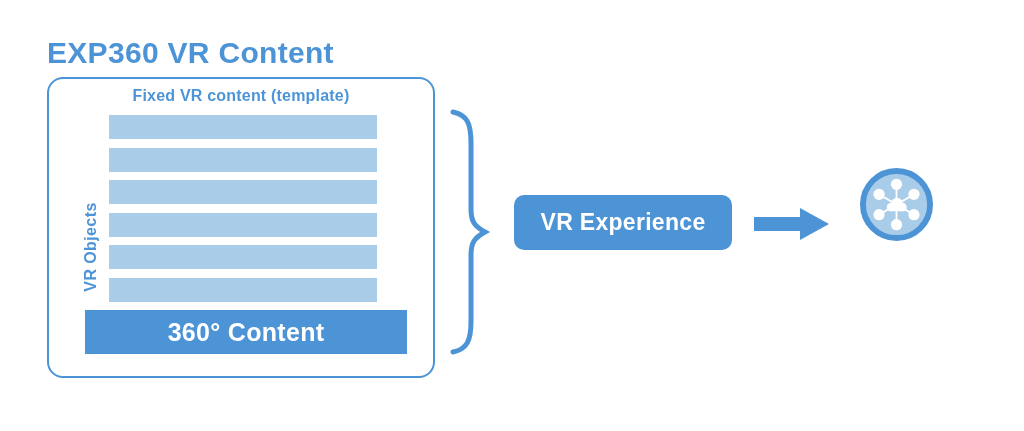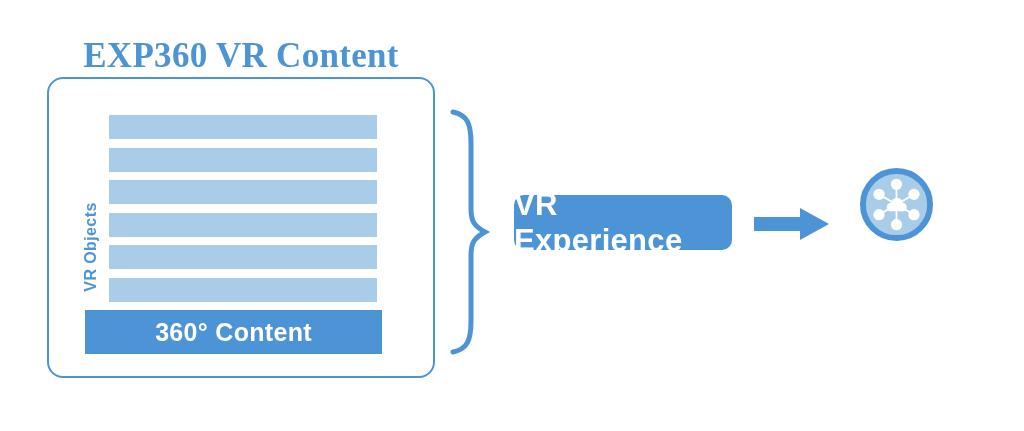--- a/index.html
+++ b/index.html
@@ -12,24 +12,23 @@
   html,body{background:var(--bg);}
   body{font-family:"Liberation Sans", sans-serif;}
   .stage{
     position:relative;
     width:1024px;height:431px;
     background:var(--bg);
     overflow:hidden;
   }
   .diagram-title{
     position:absolute;left:47px;top:36px;width:388px;
-    text-align:center;
-    font-size:35px;font-weight:700;letter-spacing:.3px;
+    text-align:left;
+    font-size:30px;font-weight:700;letter-spacing:.3px;
     color:var(--primary);
-    font-family:Liberation Serif, serif;
   }
   .content-box{
     position:absolute;left:47px;top:77px;width:388px;height:301px;
     border:2px solid var(--primary);
     border-radius:16px;
     background:var(--bg);
   }
   .fixed-header{
     position:absolute;left:0;top:8px;width:100%;
     text-align:center;
@@ -45,38 +44,38 @@
     background:var(--light);
   }
   .side-label{
     position:absolute;left:42px;top:168px;
     transform:translate(-50%,-50%) rotate(-90deg);
     white-space:nowrap;
     font-size:16px;font-weight:700;letter-spacing:.4px;
     color:var(--primary);
   }
   .footer-bar{
-    position:absolute;left:36px;top:231px;width:297px;height:44px;
+    position:absolute;left:36px;top:231px;width:322px;height:44px;
     background:var(--primary);
     display:flex;align-items:center;justify-content:center;
     font-size:25px;font-weight:700;letter-spacing:.3px;
     color:var(--text-on-primary);
   }
   .brace{
     position:absolute;left:447px;top:109px;width:44px;height:246px;
   }
   .brace path{
     fill:none;stroke:var(--primary);stroke-width:5;stroke-linecap:round;
   }
   .experience-box{
     position:absolute;left:514px;top:195px;width:218px;height:55px;
     background:var(--primary);
     border-radius:10px;
     display:flex;align-items:center;justify-content:center;
-    font-size:31px;font-weight:700;letter-spacing:.3px;
+    font-size:23px;font-weight:700;letter-spacing:.3px;
     color:var(--text-on-primary);
   }
   .flow-arrow{
     position:absolute;left:754px;top:207px;width:76px;height:34px;
   }
   .flow-arrow polygon{fill:var(--primary);}
   .channels-icon{
     position:absolute;left:859px;top:167px;width:75px;height:75px;
   }
   .channels-icon .ring{fill:var(--light);stroke:var(--primary);stroke-width:6;}
@@ -91,20 +90,21 @@
   }
 </style>
 </head>
 <body>
 
 <div class="stage">
 
   <div class="diagram-title">EXP360 VR Content</div>
 
   <div class="content-box">
+    <div class="fixed-header">Fixed VR content (template)</div>
 
     <div class="side-label">VR Objects</div>
 
     <div class="object-bars">
         <div class="object-bar"></div>
         <div class="object-bar"></div>
         <div class="object-bar"></div>
         <div class="object-bar"></div>
         <div class="object-bar"></div>
         <div class="object-bar"></div>

